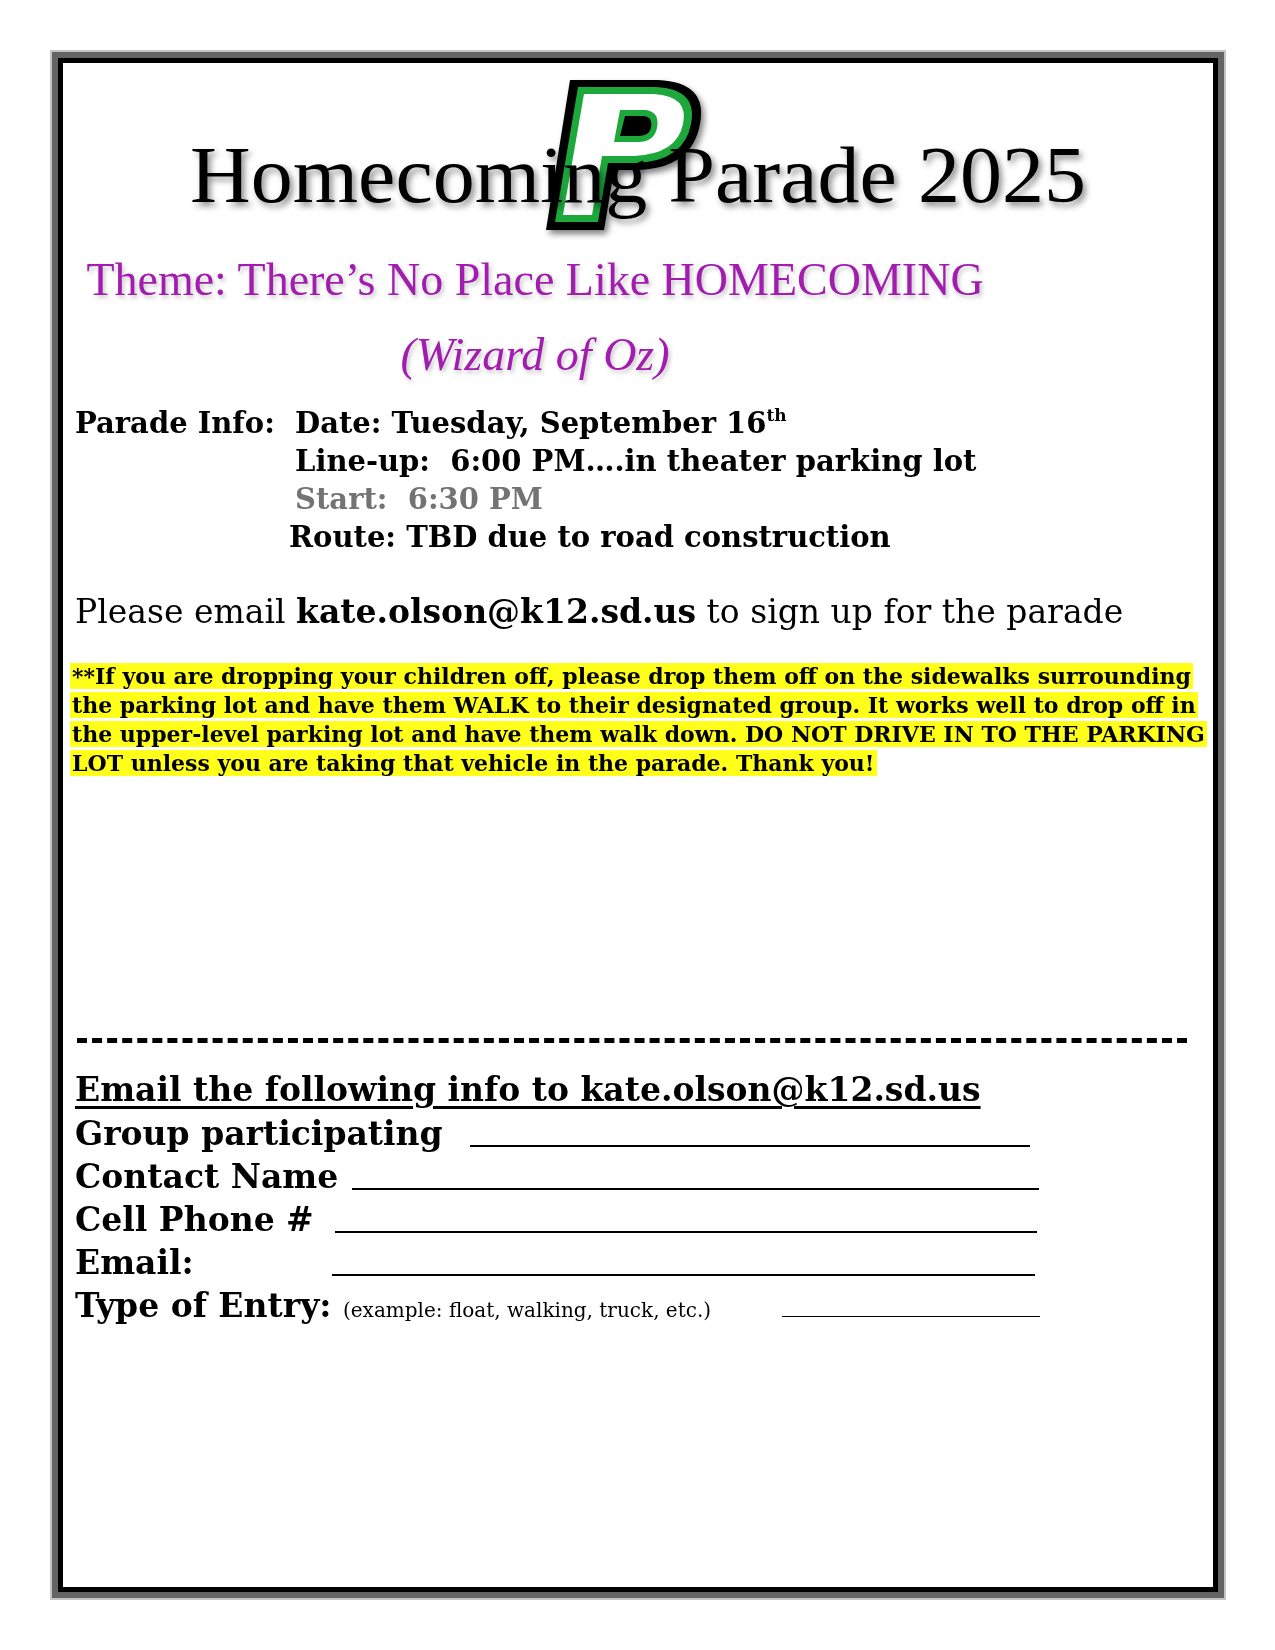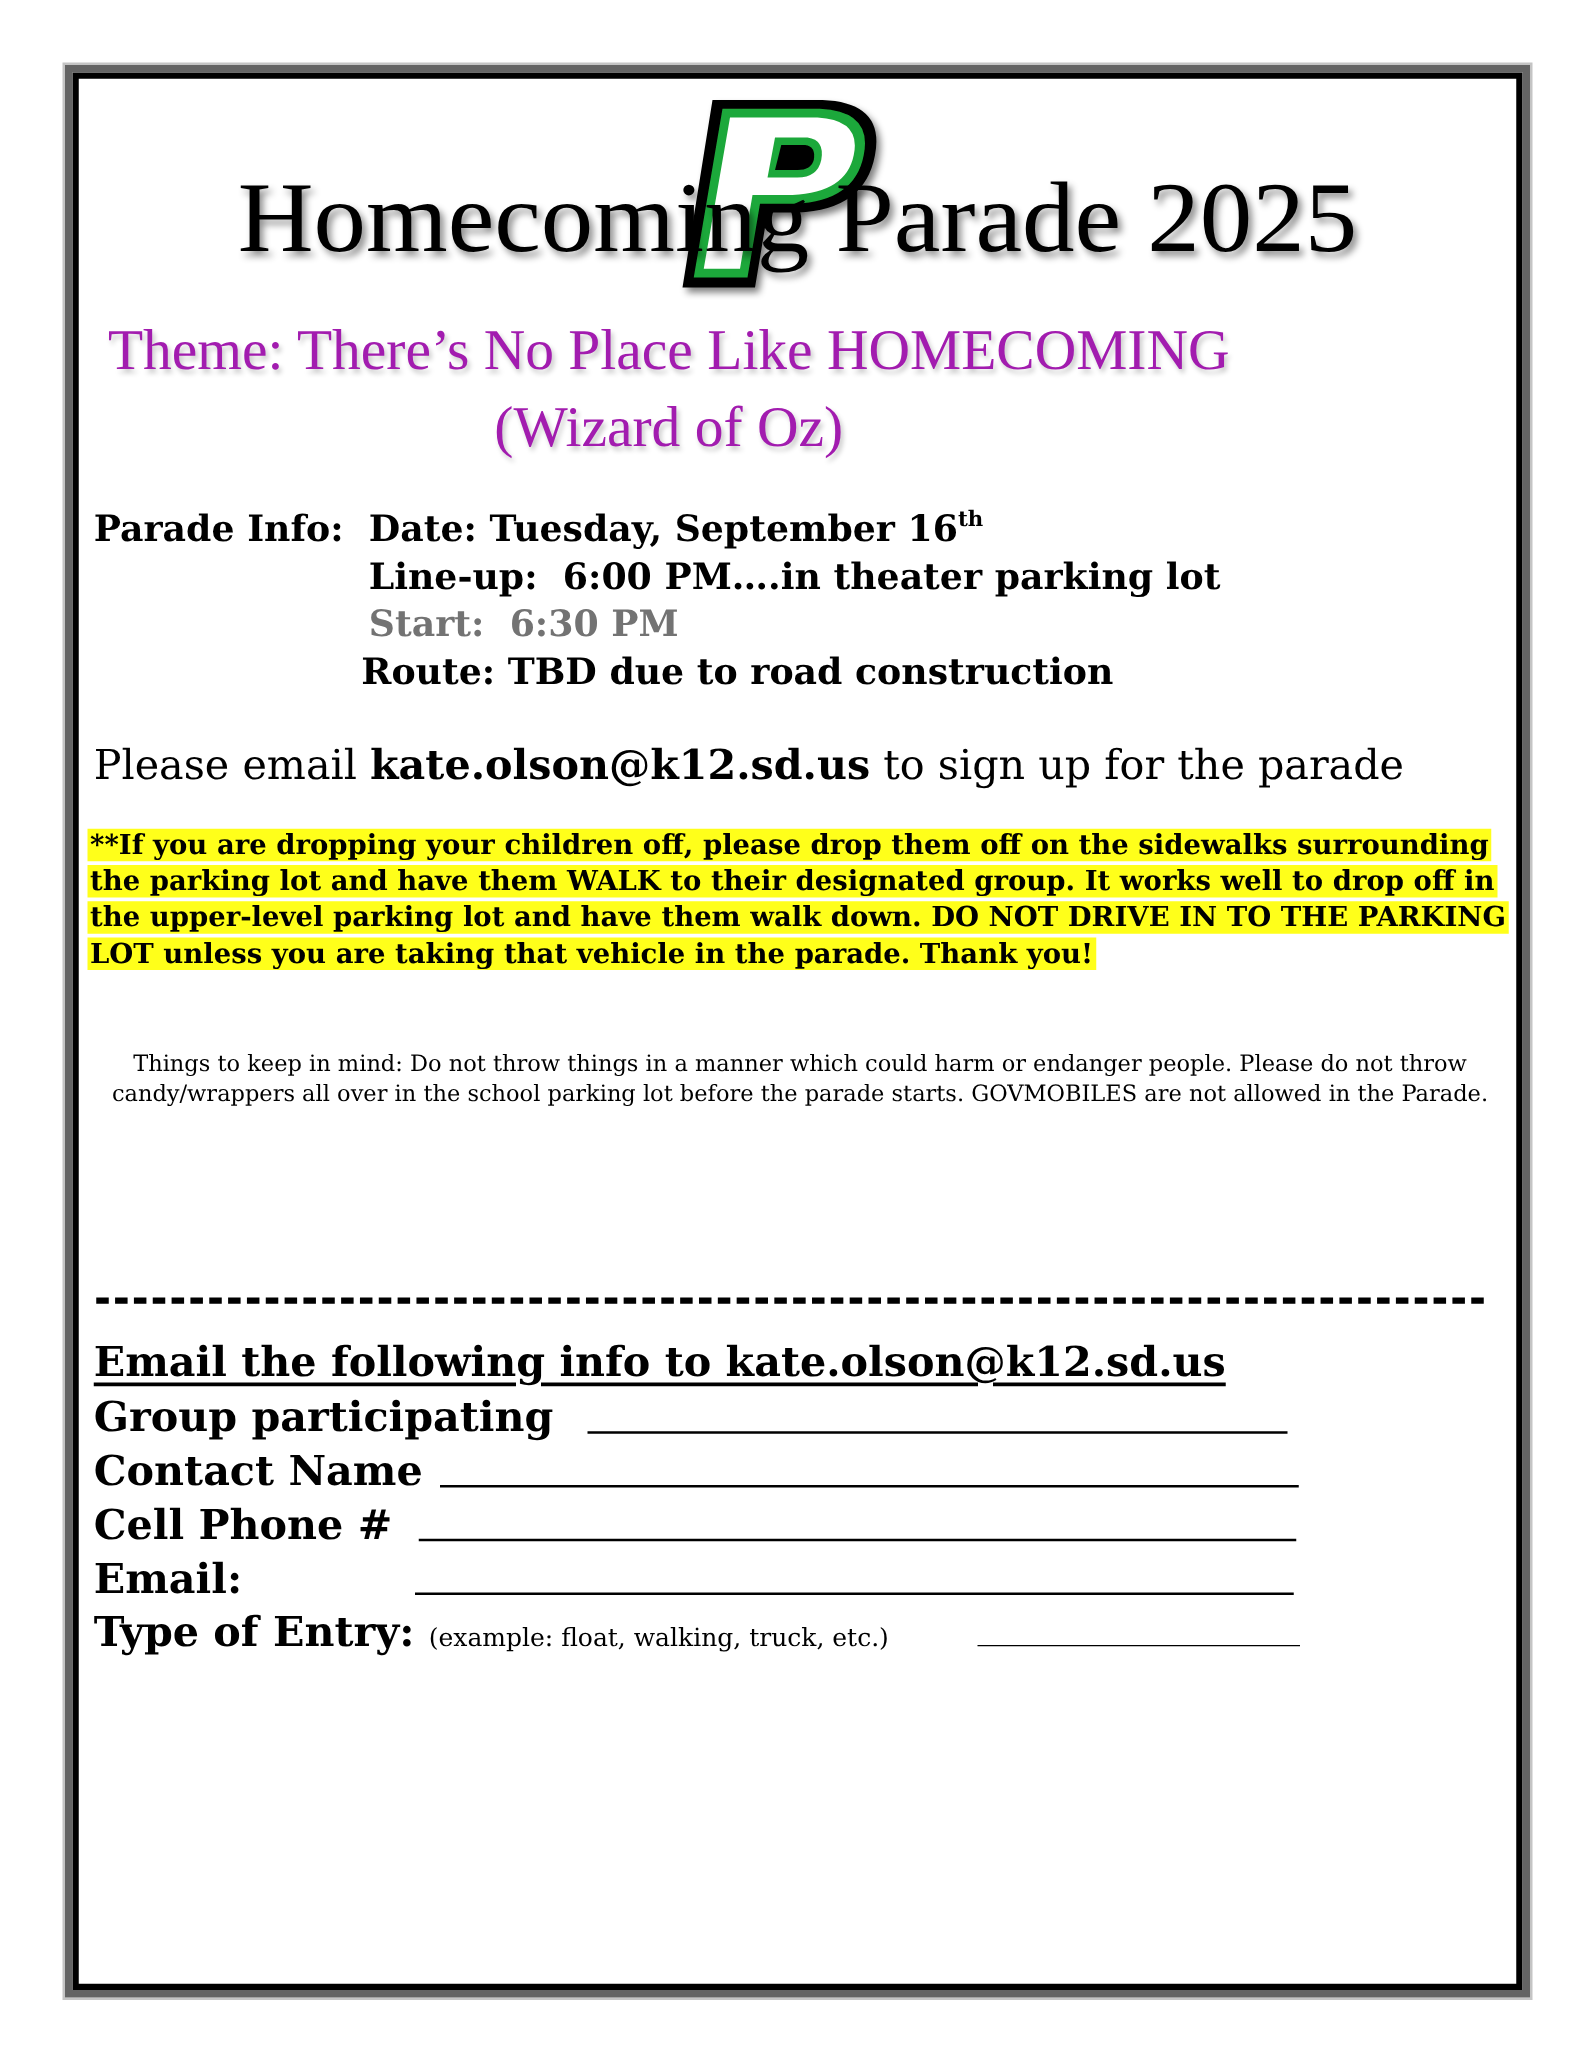--- a/index.html
+++ b/index.html
@@ -66,21 +66,21 @@
       position: absolute;
       left: 63px; width: 944px;
       text-align: center;
       font-family: "Liberation Serif", "DejaVu Serif", serif;
       color: #a21caf;
       font-size: 46px;
       line-height: 60px;
       text-shadow: 2px 3px 4px rgba(0,0,0,0.22);
     }
     .theme.l1 { top: 250px; }
-    .theme.l2 { top: 312px; }
+    .theme.l2 { top: 325px; font-style: italic; }
 
     
     .info {
       position: absolute;
       font-family: "DejaVu Serif", "Liberation Serif", serif;
       font-weight: bold;
       font-size: 29px;
       line-height: 38px;
       white-space: pre;
     }
@@ -214,21 +214,20 @@
 <div class="info date"><span>Date: Tuesday, September 16</span><sup>th</sup></div>
 <div class="info lineup">Line-up:  6:00 PM….in theater parking lot</div>
 <div class="info start">Start:  6:30 PM</div>
 <div class="info route">Route: TBD due to road construction</div>
 
 <div class="signup"><span>Please email </span><b>kate.olson@k12.sd.us</b><span> to sign up for the parade</span></div>
 
 <div class="notice"><span class="hl">**If you are dropping your children off, please drop them off on the sidewalks surrounding the parking lot and have them WALK to their designated group.  It works well to drop off in the upper-level parking lot and have them walk down. DO NOT DRIVE IN TO THE PARKING LOT unless you are taking that vehicle in the parade. Thank you!</span></div>
 
 <div class="keep">
-  <span>Things to keep in mind: Do not throw things in a manner which could harm or endanger people. Please do not throw candy/wrappers all over in the school parking lot before the parade starts.  GOVMOBILES are not allowed in the Parade.</span>
 </div>
 
 <div class="dashed"></div>
 
 <div class="form-heading">Email the following info to kate.olson@k12.sd.us</div>
 
 <div class="form-row" style="top:1112px;"><span>Group participating </span></div>
 <div class="form-line" style="left:470px; width:560px; top:1145px;"></div>
 
 <div class="form-row" style="top:1155px;"><span>Contact Name</span></div>

